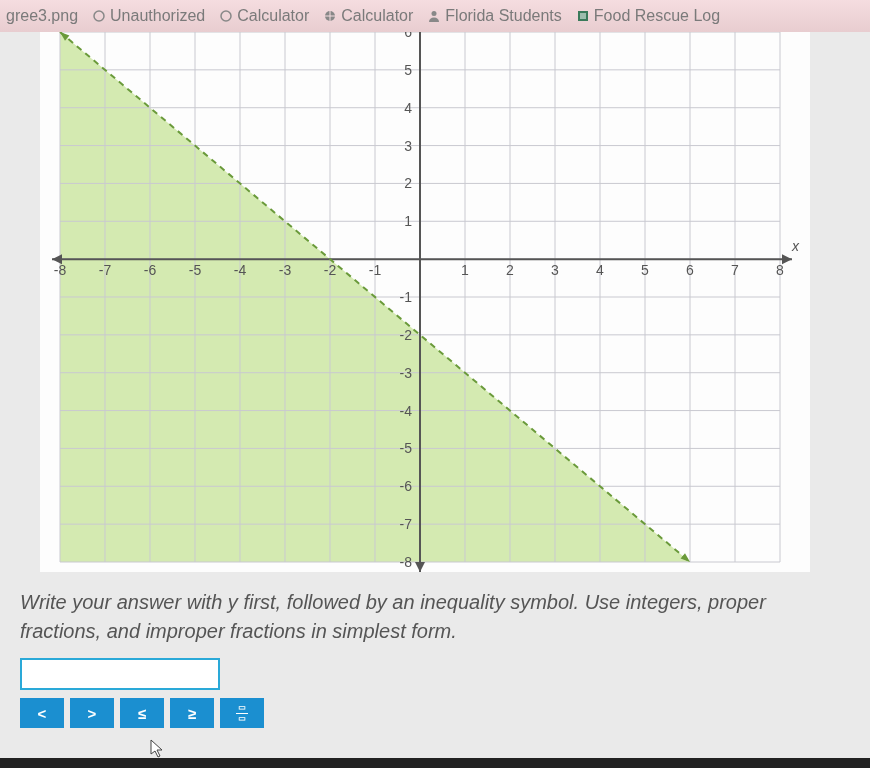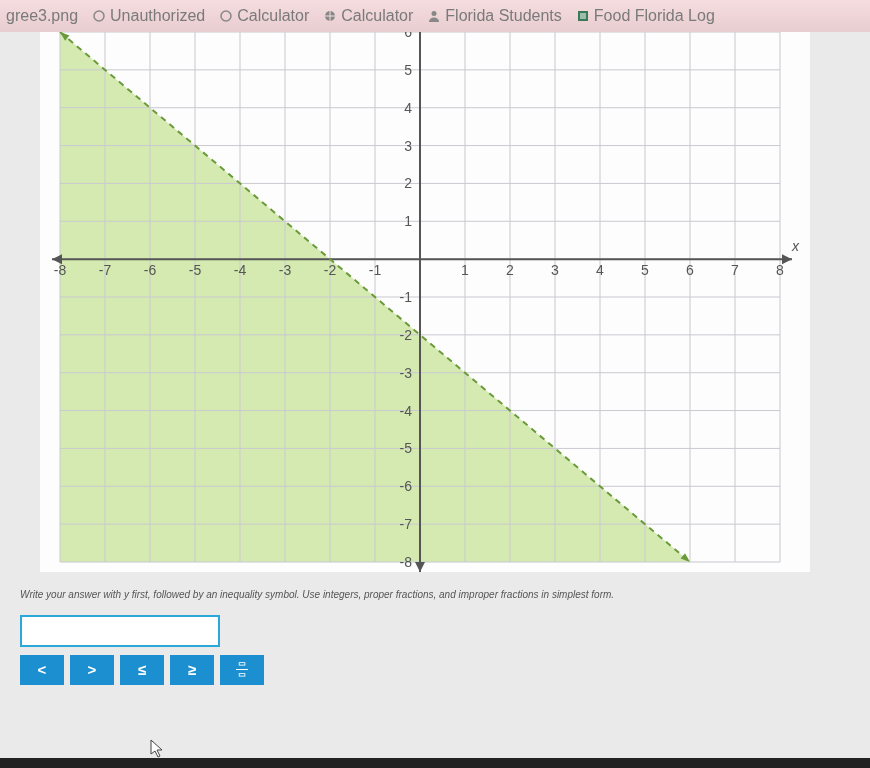--- a/index.html
+++ b/index.html
@@ -42,21 +42,21 @@
       margin: 0 0 0 40px;
       background: #fff;
     }
     .chart-area svg {
       position: absolute;
       top: 0;
       left: 0;
     }
     .prompt-text {
       margin: 16px 20px 12px 20px;
-      font-size: 10px;
+      font-size: 20px;
       font-style: italic;
       color: #555;
       line-height: 1.45;
     }
     .answer-area {
       margin: 0 20px;
       display: flex;
       flex-direction: column;
       gap: 8px;
     }
@@ -149,21 +149,21 @@
     </span>
     <span>Florida Students</span>
   </div>
   <div class="tab-item">
     <span class="tab-icon">
       <svg width="14" height="14">
           <rect x="2" y="2" width="10" height="10" fill="#3a7a5a"></rect>
           <path d="M4 5h6M4 7h6M4 9h6" stroke="#fff" stroke-width="1"></path>
         </svg>
     </span>
-    <span>Food Florida Log</span>
+    <span>Food Rescue Log</span>
   </div>
 </div>
 
 <div class="chart-area">
   <svg id="graph-svg" width="770" height="540">
       <rect x="0" y="0" width="770" height="540" fill="#fdfdfd"></rect>
       <polygon points="20,0 650,530 740,530 20,530" fill="#cde6a3" opacity="0.85"></polygon>
       <line x1="20" y1="530" x2="20" y2="0" stroke="#c9c9d0" stroke-width="1"></line>
       <line x1="65" y1="530" x2="65" y2="0" stroke="#c9c9d0" stroke-width="1"></line>
       <line x1="110" y1="530" x2="110" y2="0" stroke="#c9c9d0" stroke-width="1"></line>

